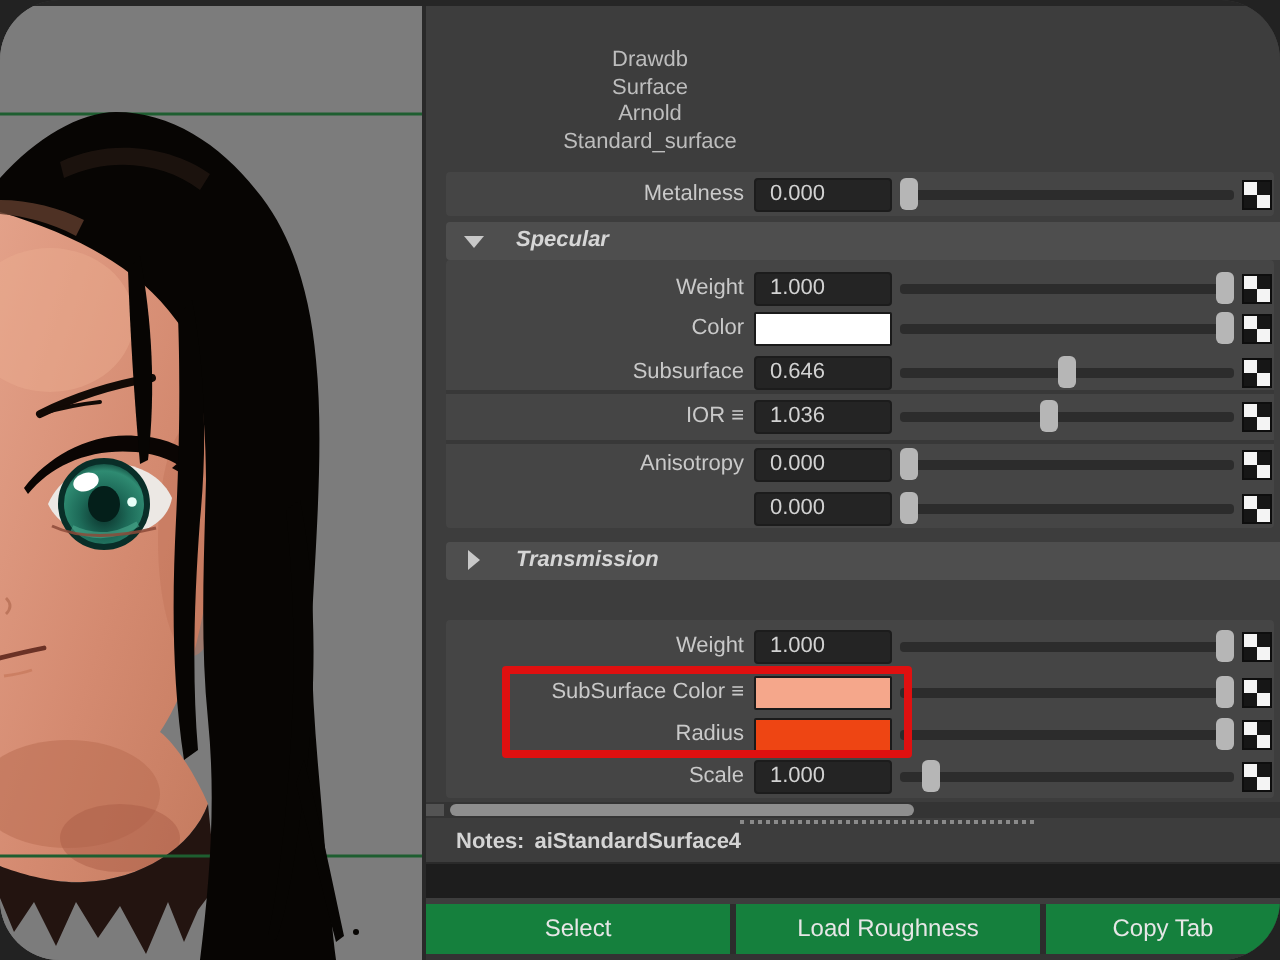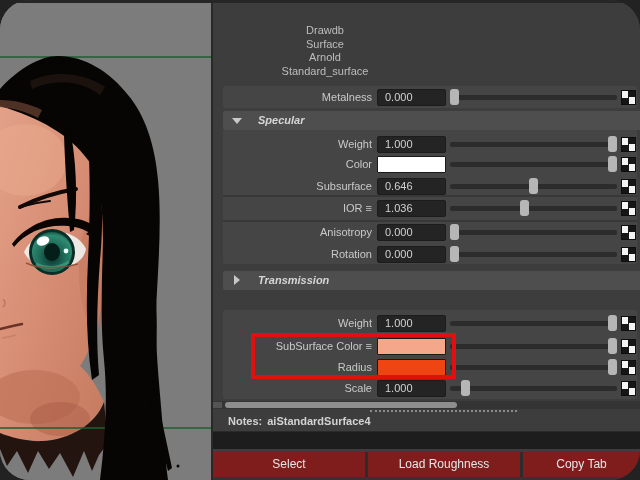--- a/index.html
+++ b/index.html
@@ -34,21 +34,21 @@
   #hlbox{left:38px;top:330px;width:205px;height:46px;border:4px solid #e01010;box-sizing:border-box;border-radius:2px;}
   
   #hscroll{left:0;top:398px;width:427px;height:8px;background:#343434;}
   #hthumb{position:absolute;left:12px;top:1px;width:232px;height:6px;background:#8e8e8e;border-radius:3px;}
   #hcap{position:absolute;left:0;top:1px;width:9px;height:6px;background:#545454;}
   #dotdiv{left:157px;top:407px;width:147px;height:0;border-top:2px dotted #8a8a8a;}
   #notesline{left:15px;top:412px;font-weight:bold;color:#d4d4d4;}
   #notesline span{margin-right:5px;text-align:right;}
   #notesfield{left:0;top:428px;width:427px;height:17px;background:#1d1d1d;border-top:1px solid #2a2a2a;}
   #btnbar{left:0;top:449px;width:427px;height:25px;background:#2c2c2c;display:flex;gap:3px;}
-  .pbtn{background:#7f1d1d;color:#e6e6e6;font-size:12px;text-align:center;line-height:25px;cursor:pointer;}
+  .pbtn{background:#15803d;color:#e6e6e6;font-size:12px;text-align:center;line-height:25px;cursor:pointer;}
   #btn-select{width:152px;}
   #btn-load{width:152px;}
   #btn-copy{flex:1;}
   #panelbottom{left:0;top:474px;width:427px;height:3px;background:#333;}
 </style>
 </head>
 <body>
 
 <div id="app">
   <div class="abs" id="topbar"></div>
@@ -204,21 +204,20 @@
       <div class="lbl">Anisotropy</div>
       <div class="field">0.000</div>
       <div class="sliderwrap">
         <div class="track"></div>
         <div class="handle" style="left: 0px;"></div>
       </div>
       <div class="checker"></div>
     </div>
 
     <div class="abs row" style="top:241px">
-      <div class="lbl">Rotation</div>
       <div class="field">0.000</div>
       <div class="sliderwrap">
         <div class="track"></div>
         <div class="handle" style="left: 0px;"></div>
       </div>
       <div class="checker"></div>
     </div>
 
     <div class="abs sec-header" style="top:268px">
       <span class="tri right"></span>

